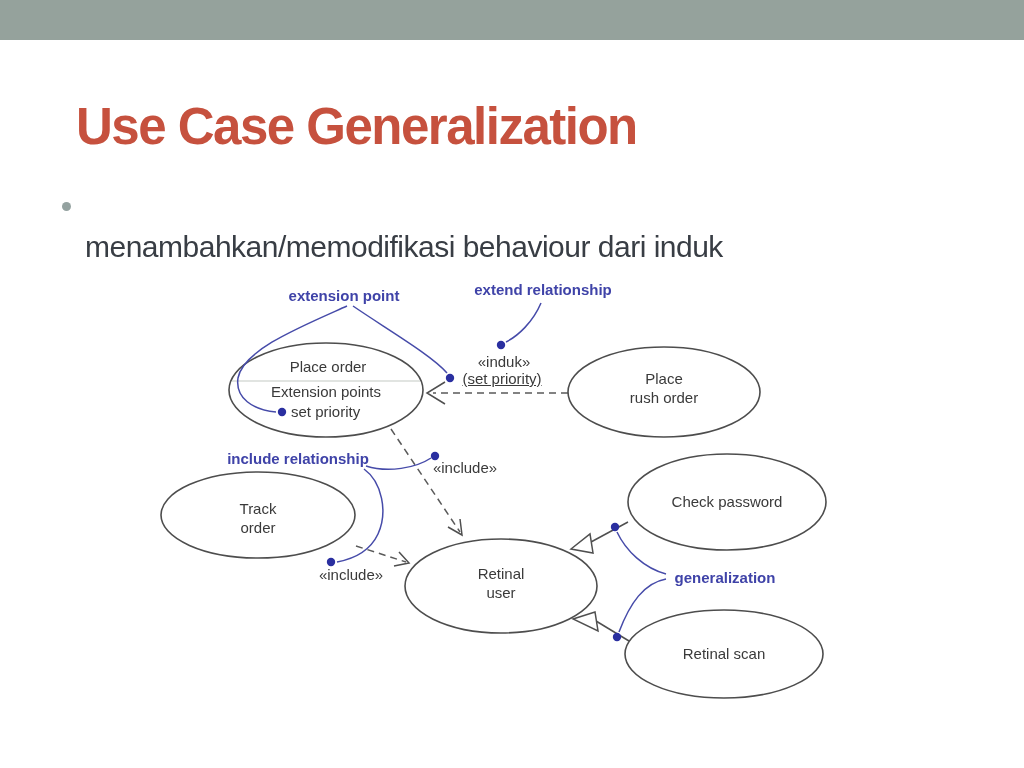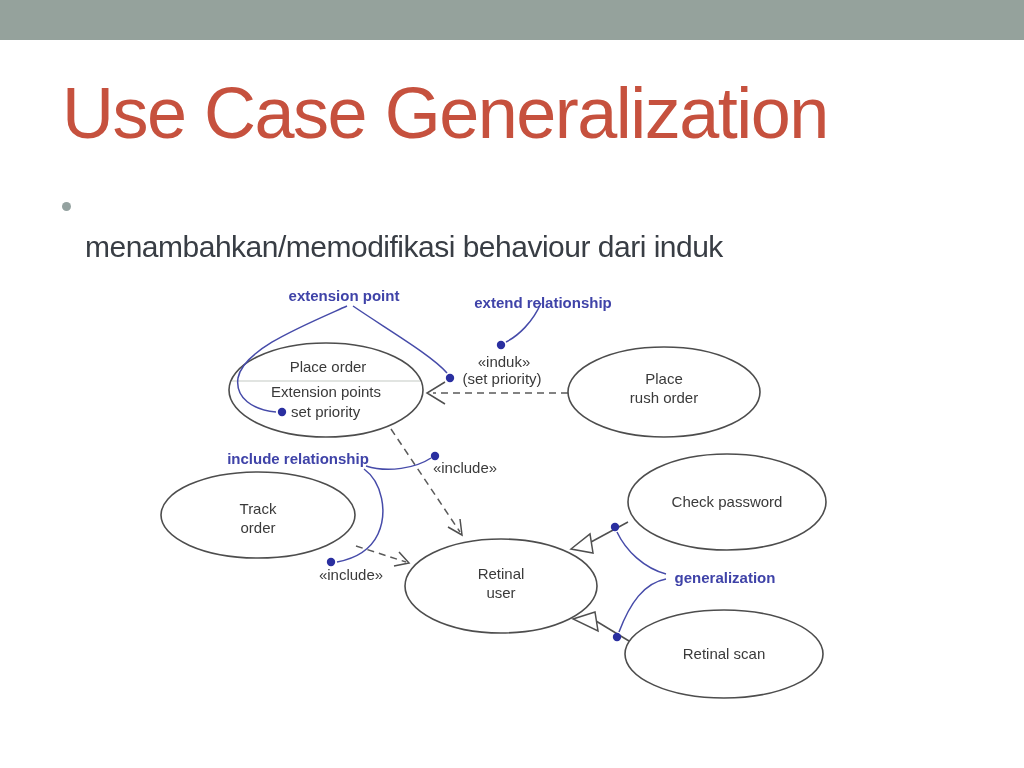--- a/index.html
+++ b/index.html
@@ -6,22 +6,22 @@
   body{
     width:1024px;height:768px;background:#ffffff;overflow:hidden;
     font-family:"Liberation Sans", sans-serif;position:relative;
   }
   .slide{position:absolute;inset:0;background:#ffffff;}
   .header-bar{
     position:absolute;left:0;top:0;width:1024px;height:40px;
     background:#95a29c;
   }
   .slide-title{
-    position:absolute;left:62px;top:84px;margin:0;
-    font-size:72px;font-weight:400;letter-spacing:-1.5px;
+    position:absolute;left:62px;top:84px;margin:14px;
+    font-size:51px;font-weight:700;letter-spacing:-1.5px;
     color:#c6513e;line-height:58px;white-space:nowrap;
   }
   .bullet-row{position:absolute;left:56px;top:188px;width:900px;}
   .bullet-dot{
     position:absolute;left:6px;top:14px;width:9px;height:9px;border-radius:50%;
     background:#94a2a0;
   }
   .bullet-text{
     margin:0 0 0 29px;font-size:30px;line-height:39px;letter-spacing:-0.5px;
     color:#383d44;
@@ -105,26 +105,26 @@
         <circle cx="300" cy="98" r="4.2"></circle>
         <circle cx="132" cy="132" r="4.2"></circle>
         <circle cx="285" cy="176" r="4.2"></circle>
         <circle cx="181" cy="282" r="4.2"></circle>
         <circle cx="465" cy="247" r="4.2"></circle>
         <circle cx="467" cy="357" r="4.2"></circle>
       </g>
     </svg>
 
     <div class="dlabel blue" style="left:194px;top:7px;">extension point</div>
-    <div class="dlabel blue" style="left:393px;top:14px;">extend relationship</div>
+    <div class="dlabel blue" style="left:393px;top:1px;">extend relationship</div>
     <div class="dlabel blue" style="left:148px;top:170px;">include relationship</div>
     <div class="dlabel blue" style="left:575px;top:289px;">generalization</div>
 
     <div class="dlabel" style="left:354px;top:73px;">«induk»</div>
-    <div class="dlabel" style="left:352px;top:90px;">(set priority)</div>
+    <div class="dlabel" style="left:352px;top:90px;text-decoration:underline;">(set priority)</div>
     <div class="dlabel" style="left:315px;top:179px;">«include»</div>
     <div class="dlabel" style="left:201px;top:286px;">«include»</div>
 
     <div class="dlabel" style="left:178px;top:78px;">Place order</div>
     <div class="dlabel" style="left:176px;top:103px;">Extension points</div>
     <div class="dlabel left-align" style="left:141px;top:123px;">set priority</div>
 
     <div class="dlabel two" style="left:514px;top:89px;"><span>Place</span><br><span>rush order</span></div>
 
     <div class="dlabel two" style="left:108px;top:219px;"><span>Track</span><br><span>order</span></div>

